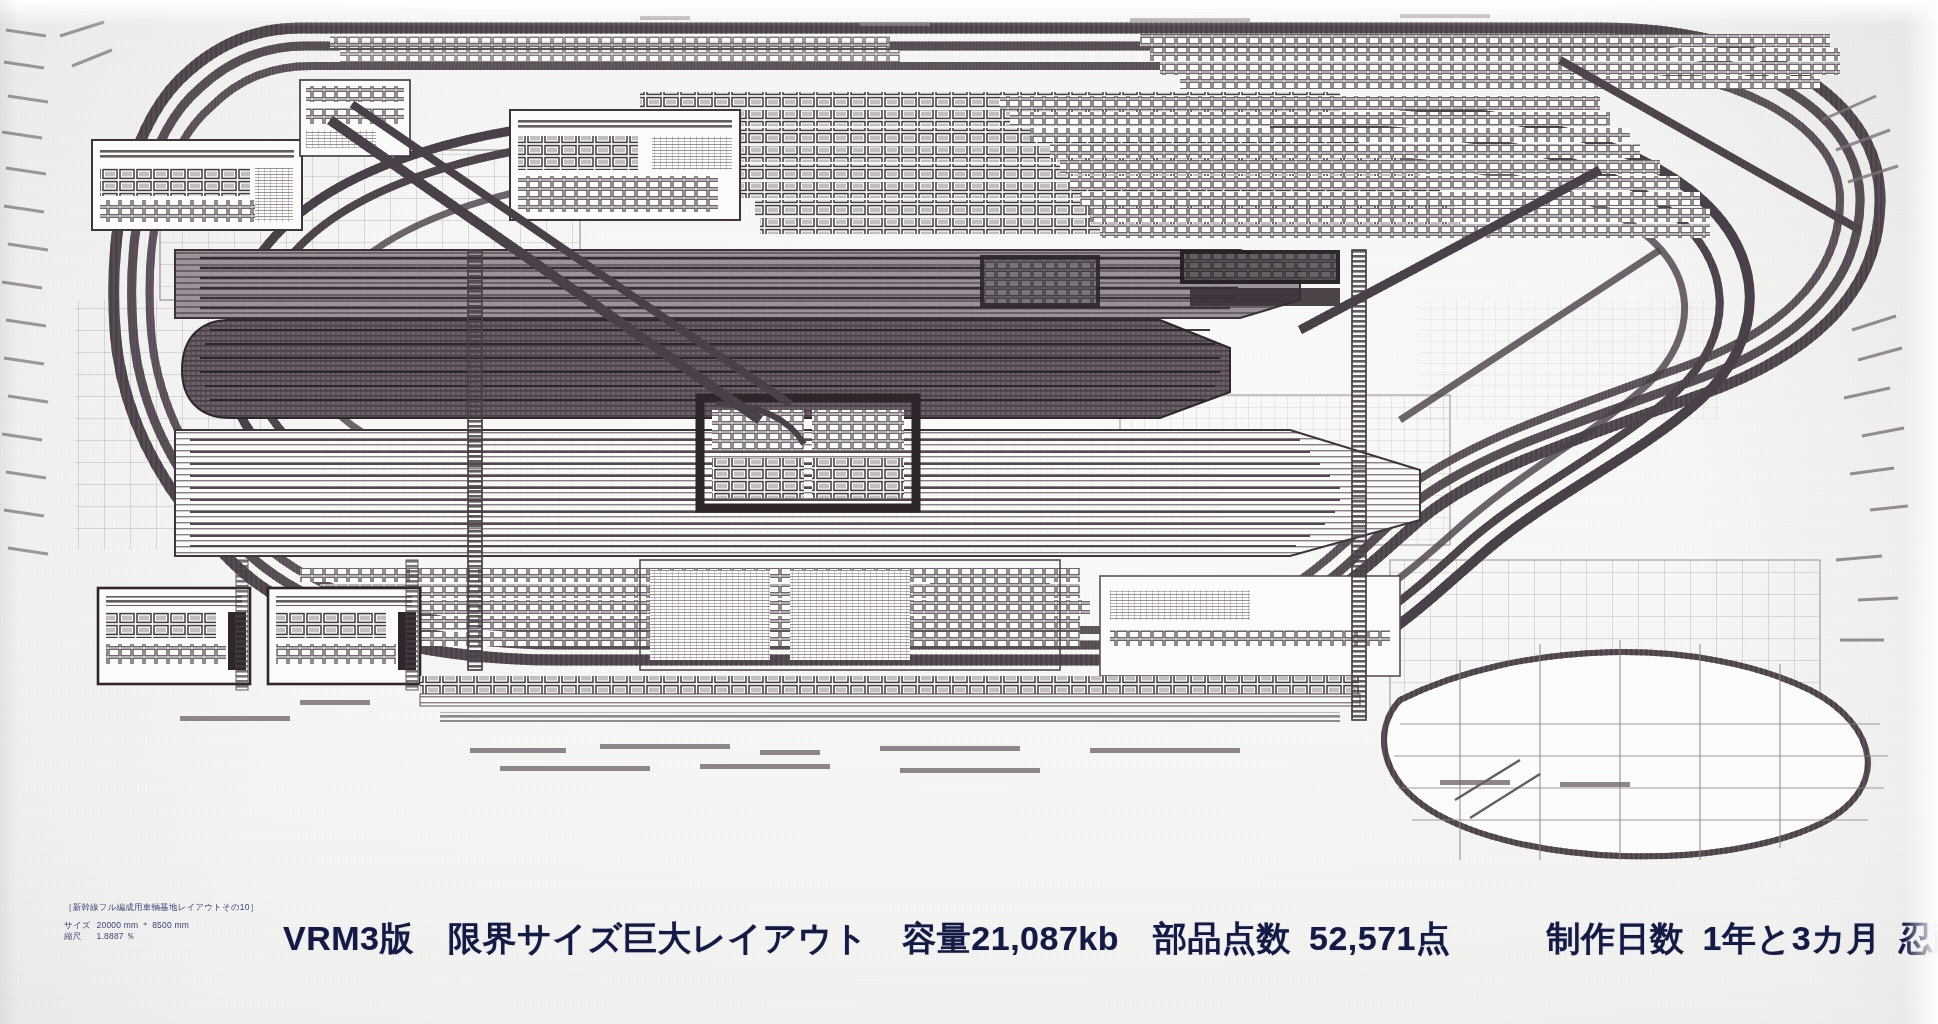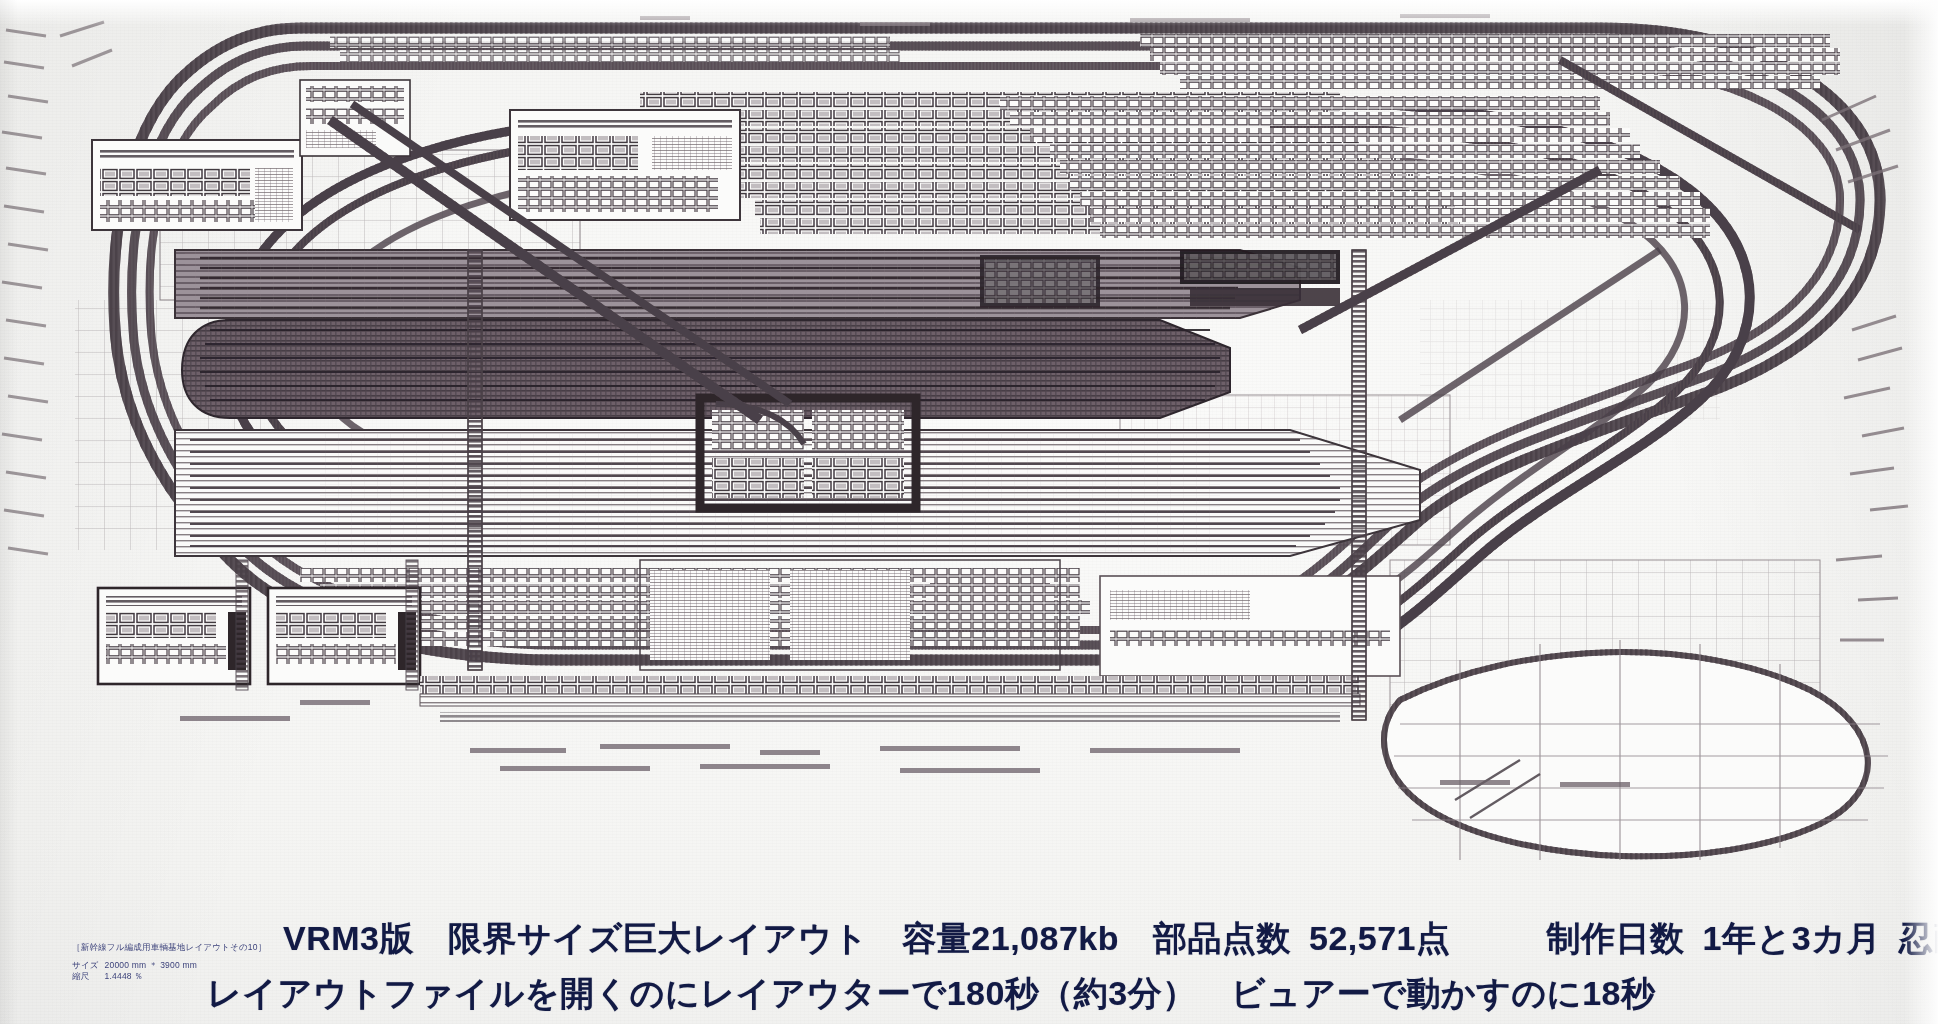--- a/index.html
+++ b/index.html
@@ -54,28 +54,27 @@
   }
   #cap-line1{ left:283px; top:878px; font-size:34px; }
   #cap-line2{ left:207px; top:933px; font-size:34px; }
   .cap-seg{display:inline-block;margin-top:38px;}
   .gap-s{display:inline-block;width:18px;}
   .gap-m{display:inline-block;width:34px;}
   .gap-l{display:inline-block;width:96px;}
 
   
   #titleblock{
-    position:absolute;left:72px;top:902px;
+    position:absolute;left:64px;top:902px;
     color:#2b3270;
     font-size:9px;
     line-height:1.28;
     letter-spacing:.2px;
     white-space:nowrap;
     opacity:.92;
-    margin-top:40px;
   }
   #titleblock .tb-name{ font-size:8.5px; margin-bottom:7px;}
   #titleblock .tb-row{ font-size:8.5px; }
   #titleblock .tb-k{display:inline-block;min-width:30px;}
   #titleblock .tb-v{display:inline-block;}
 </style>
 </head>
 <body>
 
 <div id="page">
@@ -489,33 +488,30 @@
         </g>
 
       </g>
     </svg>
   </div>
 
   <div id="titleblock">
     <div class="tb-name">［新幹線フル編成用車輌基地レイアウトその10］</div>
     <div class="tb-row">
       <span class="tb-k">サイズ</span>
-      <span class="tb-v">20000 mm ＊ 3900 mm</span>
+      <span class="tb-v">20000 mm ＊ 8500 mm</span>
     </div>
     <div class="tb-row">
       <span class="tb-k">縮尺</span>
-      <span class="tb-v">1.4448 ％</span>
+      <span class="tb-v">1.8887 ％</span>
     </div>
   </div>
 
   <div id="cap-line1" class="caption">
     <span class="cap-seg">VRM3版</span><span class="gap-m"></span><span class="cap-seg">限界サイズ巨大レイアウト</span><span class="gap-m"></span><span class="cap-seg">容量21,087kb</span><span class="gap-m"></span><span class="cap-seg">部品点数</span><span class="gap-s"></span><span class="cap-seg">52,571点</span><span class="gap-l"></span><span class="cap-seg">制作日数</span><span class="gap-s"></span><span class="cap-seg">1年と3カ月</span><span class="gap-s"></span><span class="cap-seg">忍耐と根性のレイアウトだ。</span>
   </div>
 
-  <div id="cap-line2" class="caption">
-    <span class="cap-seg">レイアウトファイルを開くのにレイアウターで180秒（約3分）</span><span class="gap-m"></span><span class="cap-seg">ビュアーで動かすのに18秒</span>
-  </div>
 
   <div class="edge-top"></div>
   <div class="edge-right"></div>
   <div class="edge-left"></div>
 
 </div>
 
 </body></html>

